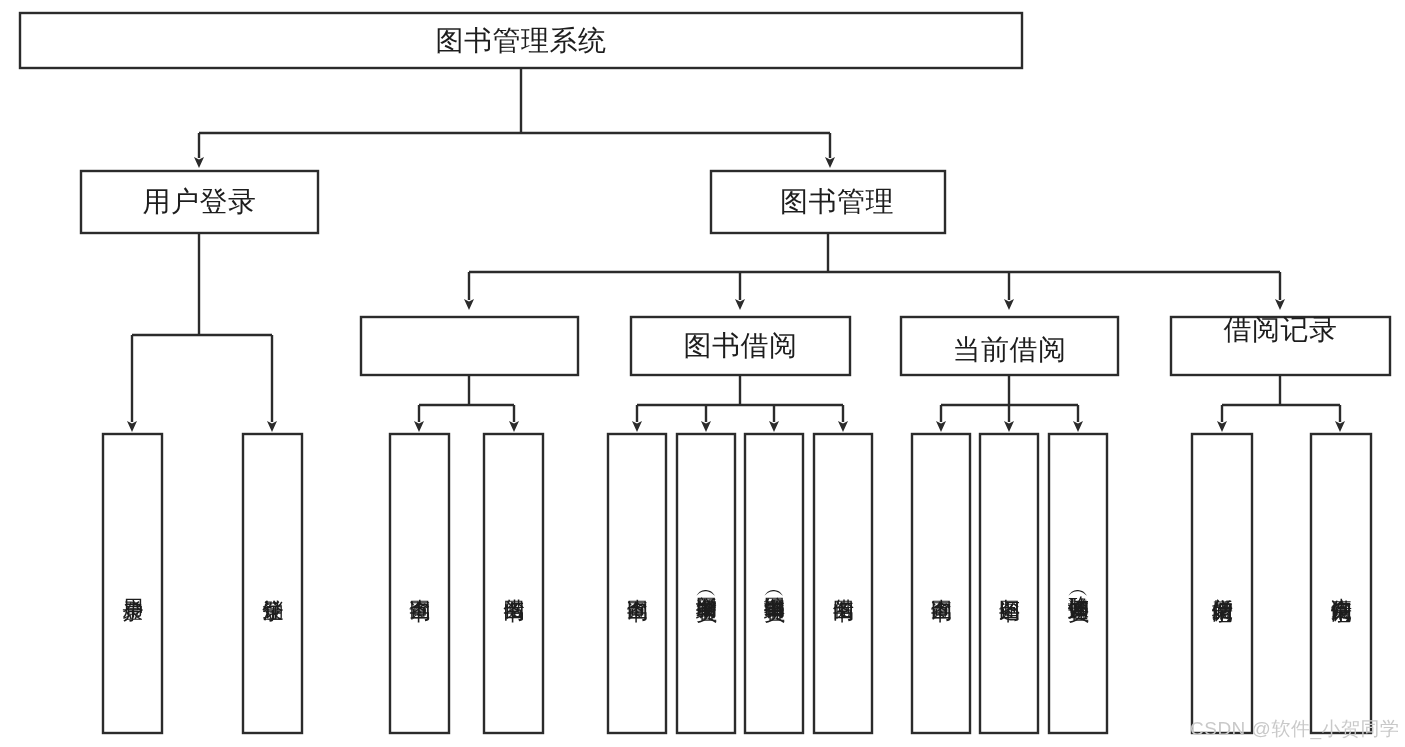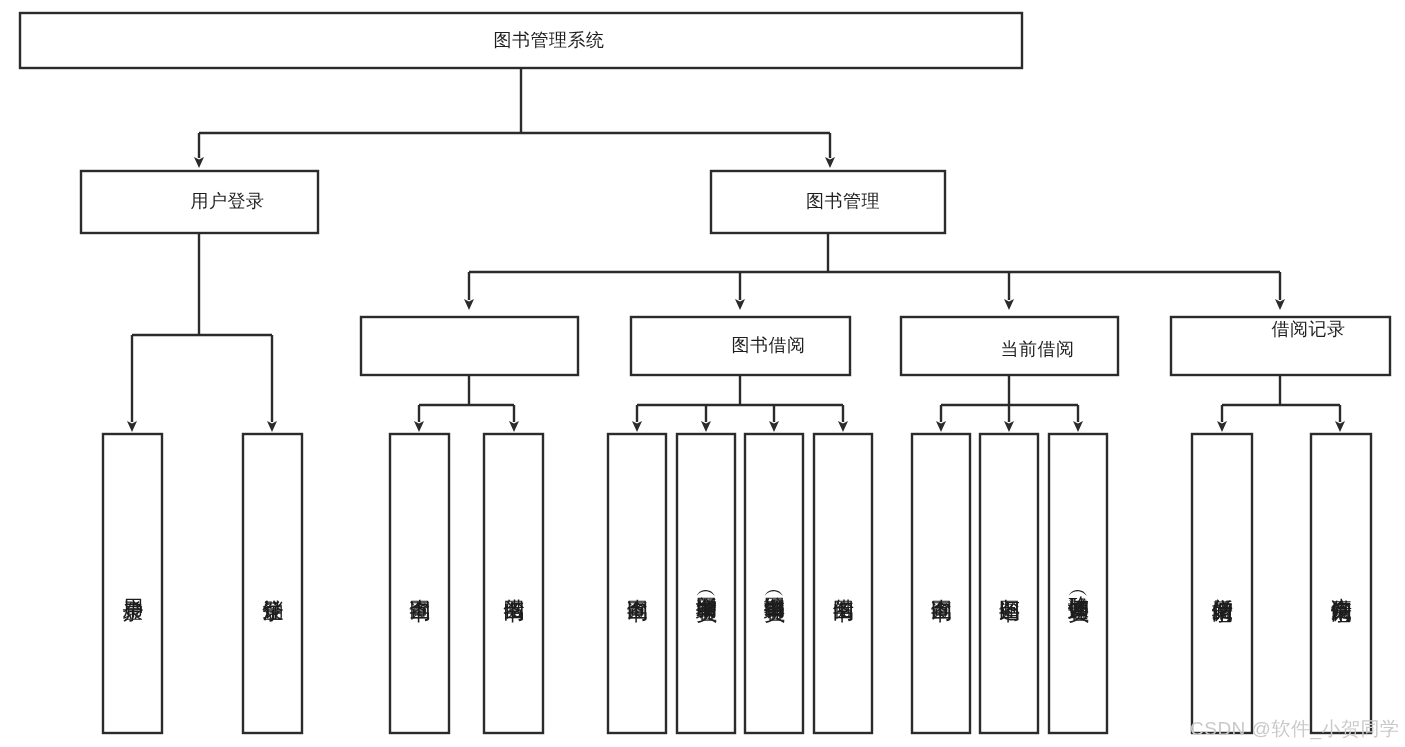--- a/index.html
+++ b/index.html
@@ -41,26 +41,25 @@
     fill: #2b2b2b;
     stroke: none;
   }
   .node-label-h {
     position: absolute;
     display: flex;
     align-items: center;
     justify-content: center;
     text-align: center;
     color: #1d1d1d;
-    font-size: 18px;
+    font-size: 28px;
     line-height: 1.2;
     letter-spacing: 0.5px;
     pointer-events: none;
     white-space: nowrap;
-    margin-left: 28px;
   }
   .node-label-v {
     position: absolute;
     display: flex;
     align-items: center;
     justify-content: center;
     color: #1d1d1d;
     font-size: 21px;
     line-height: 1.18;
     letter-spacing: 1px;
@@ -168,21 +167,21 @@
     <rect class="node-box" x="980" y="434" width="58" height="299"></rect>
     <rect class="node-box" x="1049" y="434" width="58" height="299"></rect>
 
     <rect class="node-box" x="1192" y="434" width="60" height="299"></rect>
     <rect class="node-box" x="1311" y="434" width="60" height="299"></rect>
   </svg>
 
   <div class="node-label-h" style="left:20px; top:13px; width:1002px; height:55px;">图书管理系统</div>
 
   <div class="node-label-h" style="left:81px; top:171px; width:237px; height:62px;">用户登录</div>
-  <div class="node-label-h" style="left:711px; top:171px; width:208px; height:62px;">图书管理</div>
+  <div class="node-label-h" style="left:711px; top:171px; width:208px; height:62px;padding-left:22px;">图书管理</div>
 
   <div class="node-label-h" style="left:631px; top:317px; width:219px; height:58px;">图书借阅</div>
   <div class="node-label-h" style="left:901px; top:317px; width:217px; height:66px;">当前借阅</div>
   <div class="node-label-h" style="left:1171px; top:301px; width:219px; height:58px;">借阅记录</div>
 
   <div class="node-label-v" style="left:103px; top:434px; width:59px; height:299px;">用户登录</div>
   <div class="node-label-v" style="left:243px; top:434px; width:59px; height:299px;">注销登录</div>
 
   <div class="node-label-v" style="left:390px; top:434px; width:59px; height:299px;">查询图书</div>
   <div class="node-label-v" style="left:484px; top:434px; width:59px; height:299px;">借阅图书</div>

